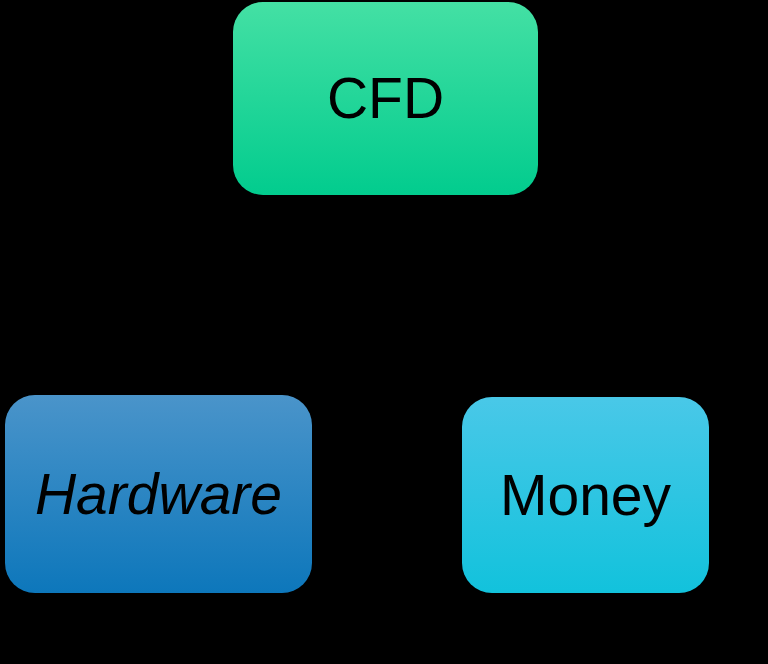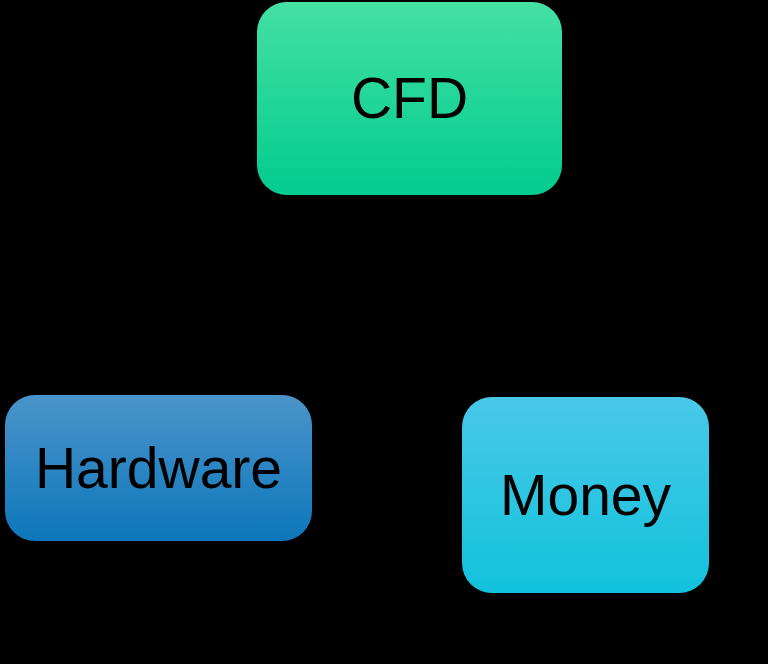--- a/index.html
+++ b/index.html
@@ -23,29 +23,29 @@
     justify-content: center;
   }
   .node-label {
     color: #000000;
     font-size: 57px;
     line-height: 1;
     letter-spacing: 0px;
     white-space: nowrap;
   }
   .node-cfd      { left: 233px; top: 2px;   width: 305px; height: 193px; }
-  .node-hardware { left: 5px;   top: 395px; width: 307px; height: 146px; }
+  .node-hardware { left: 5px;   top: 395px; width: 307px; height: 198px; font-style: italic; }
   .node-money    { left: 462px; top: 397px; width: 247px; height: 196px; }
 </style>
 </head>
 <body style="background: rgb(0, 0, 0);">
 
 <div class="canvas">
 
-  <div class="node node-cfd" style="background: linear-gradient(rgb(68, 224, 164), rgb(2, 204, 142)); margin-left: 24px;">
+  <div class="node node-cfd" style="background: linear-gradient(rgb(68, 224, 164), rgb(2, 204, 142));">
     <span class="node-label">CFD</span>
   </div>
 
   <div class="node node-hardware" style="background: linear-gradient(rgb(74, 148, 202), rgb(13, 119, 187));">
     <span class="node-label">Hardware</span>
   </div>
 
   <div class="node node-money" style="background: linear-gradient(rgb(73, 200, 232), rgb(18, 194, 220));">
     <span class="node-label">Money</span>
   </div>

